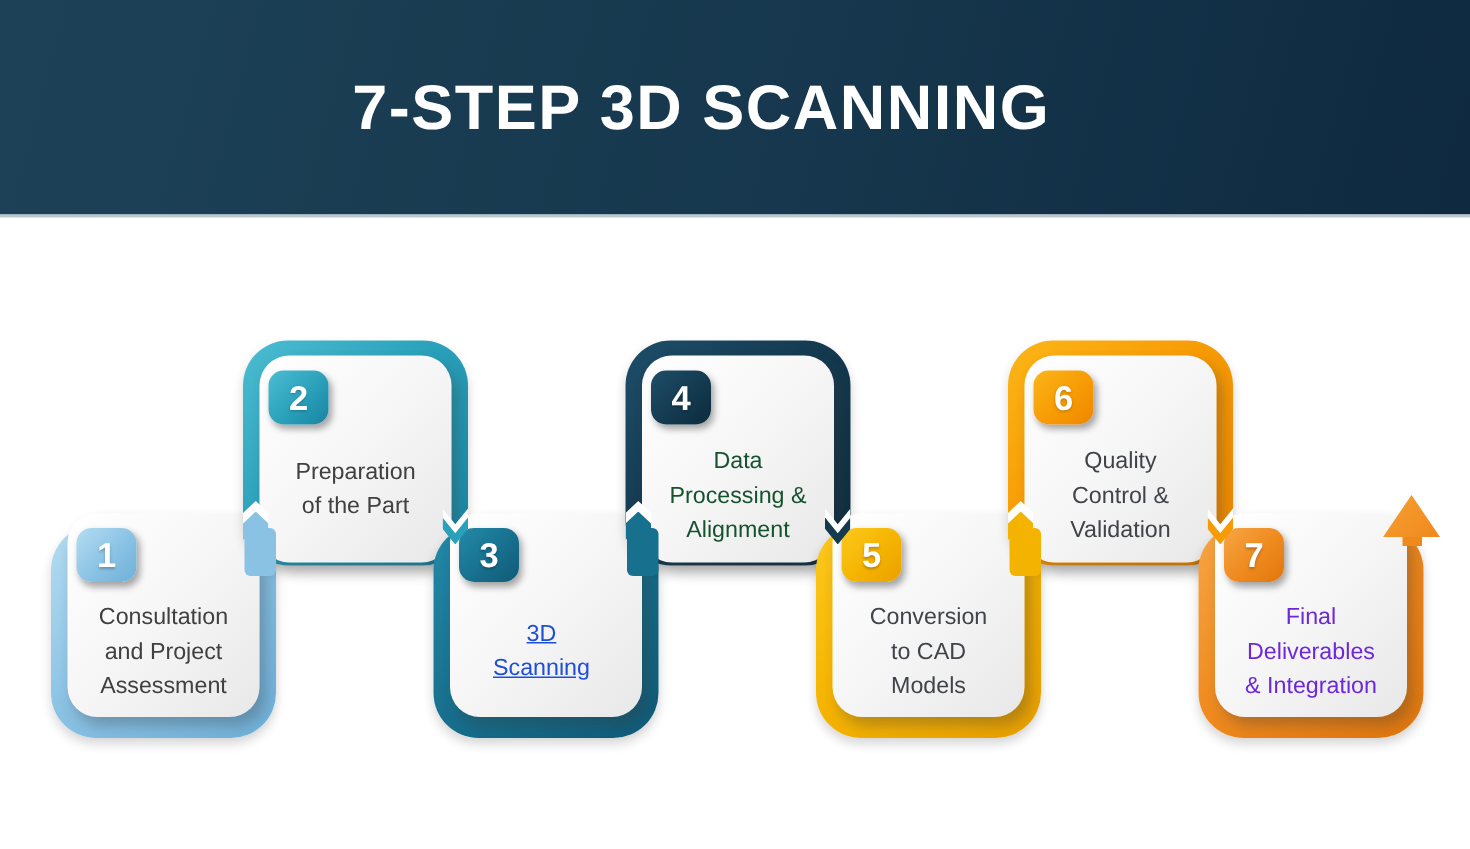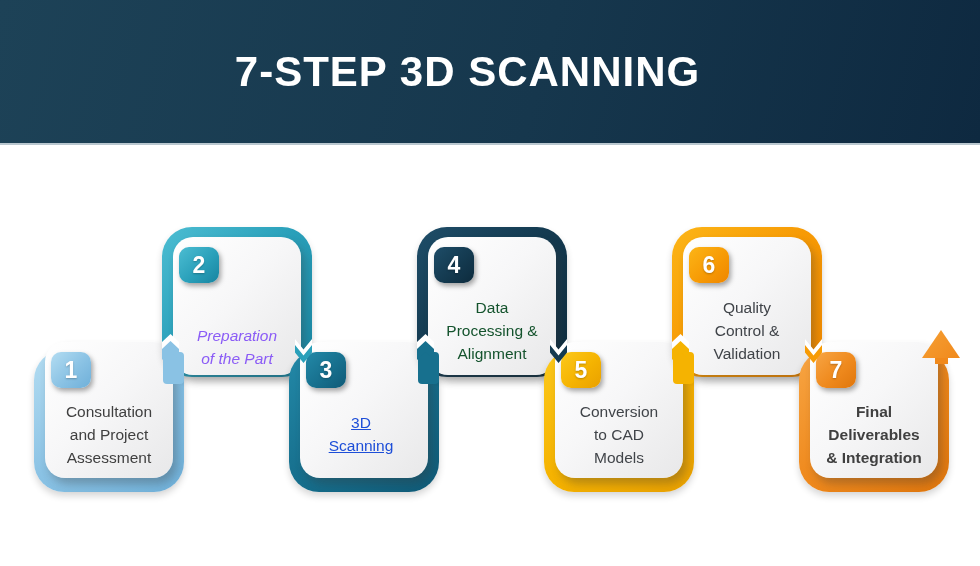--- a/index.html
+++ b/index.html
@@ -41,21 +41,21 @@
   <div id="steps-layer">
       <div class="step-frame" style="left: 34px; top: 350px; height: 142px; background: linear-gradient(135deg, rgb(180, 221, 242) 0%, rgb(138, 194, 228) 45%, rgb(111, 176, 217) 100%);"></div>
       <div class="step-card" style="left: 45px; top: 342px; height: 136px;"></div>
       <div class="step-badge" style="left: 51px; top: 352px; background: linear-gradient(135deg, rgb(180, 221, 242) 0%, rgb(138, 194, 228) 55%, rgb(111, 176, 217) 100%);">1</div>
       <div class="step-label" style="left: 50px; top: 392px; height: 84px; color: #404040;">Consultation
 and Project
 Assessment</div>
       <div class="step-frame" style="left: 162px; top: 227px; height: 150px; background: linear-gradient(135deg, rgb(76, 189, 210) 0%, rgb(42, 160, 186) 45%, rgb(24, 132, 160) 100%);"></div>
       <div class="step-card" style="left: 173px; top: 237px; height: 138px;"></div>
       <div class="step-badge" style="left: 179px; top: 247px; background: linear-gradient(135deg, rgb(76, 189, 210) 0%, rgb(42, 160, 186) 55%, rgb(24, 132, 160) 100%);">2</div>
-      <div class="step-label" style="left: 178px; top: 303px; height: 88px; color: #8b5cf6; font-style: italic;">Preparation
+      <div class="step-label" style="left: 178px; top: 282px; height: 88px; color: #404040;">Preparation
 of the Part</div>
       <div class="step-frame" style="left: 289px; top: 350px; height: 142px; background: linear-gradient(135deg, rgb(35, 137, 168) 0%, rgb(23, 112, 142) 45%, rgb(15, 90, 119) 100%);"></div>
       <div class="step-card" style="left: 300px; top: 342px; height: 136px;"></div>
       <div class="step-badge" style="left: 306px; top: 352px; background: linear-gradient(135deg, rgb(35, 137, 168) 0%, rgb(23, 112, 142) 55%, rgb(15, 90, 119) 100%);">3</div>
       <div class="step-label" style="left: 302px; top: 392px; height: 84px; color: #1d4ed8; text-decoration: underline;">3D
 Scanning</div>
       <div class="step-frame" style="left: 417px; top: 227px; height: 150px; background: linear-gradient(135deg, rgb(30, 77, 104) 0%, rgb(20, 58, 80) 45%, rgb(13, 43, 61) 100%);"></div>
       <div class="step-card" style="left: 428px; top: 237px; height: 138px;"></div>
       <div class="step-badge" style="left: 434px; top: 247px; background: linear-gradient(135deg, rgb(30, 77, 104) 0%, rgb(20, 58, 80) 55%, rgb(13, 43, 61) 100%);">4</div>
       <div class="step-label" style="left: 433px; top: 286px; height: 88px; color: #14532d;">Data
@@ -69,21 +69,21 @@
 Models</div>
       <div class="step-frame" style="left: 672px; top: 227px; height: 150px; background: linear-gradient(135deg, rgb(252, 181, 23) 0%, rgb(247, 155, 5) 45%, rgb(238, 134, 0) 100%);"></div>
       <div class="step-card" style="left: 683px; top: 237px; height: 138px;"></div>
       <div class="step-badge" style="left: 689px; top: 247px; background: linear-gradient(135deg, rgb(252, 181, 23) 0%, rgb(247, 155, 5) 55%, rgb(238, 134, 0) 100%);">6</div>
       <div class="step-label" style="left: 688px; top: 286px; height: 88px; color: rgb(64, 68, 73);">Quality
 Control &amp;
 Validation</div>
       <div class="step-frame" style="left: 799px; top: 350px; height: 142px; background: linear-gradient(135deg, rgb(247, 165, 68) 0%, rgb(239, 138, 30) 45%, rgb(224, 118, 12) 100%);"></div>
       <div class="step-card" style="left: 810px; top: 342px; height: 136px;"></div>
       <div class="step-badge" style="left: 816px; top: 352px; background: linear-gradient(135deg, rgb(247, 165, 68) 0%, rgb(239, 138, 30) 55%, rgb(224, 118, 12) 100%);">7</div>
-      <div class="step-label" style="left: 815px; top: 392px; height: 84px; color: #404040; font-weight: bold;">Final
+      <div class="step-label" style="left: 815px; top: 392px; height: 84px; color: #6d28d9;">Final
 Deliverables
 &amp; Integration</div>
     </div>
   <div id="flow-layer">
       <div class="band-patch" style="left: 163px; top: 352px; background: rgb(138, 194, 228);"></div>
       <div class="chev-up" style="left: 162px; top: 334px; background: rgb(255, 255, 255);"></div>
       <div class="chev-up" style="left: 162px; top: 341px; background: rgb(138, 194, 228);"></div>
       <div class="chev-down" style="left: 295px; top: 339px; background: rgb(255, 255, 255);"></div>
       <div class="chev-down" style="left: 295px; top: 345px; background: rgb(42, 160, 186);"></div>
       <div class="band-patch" style="left: 418px; top: 352px; background: rgb(23, 112, 142);"></div>

